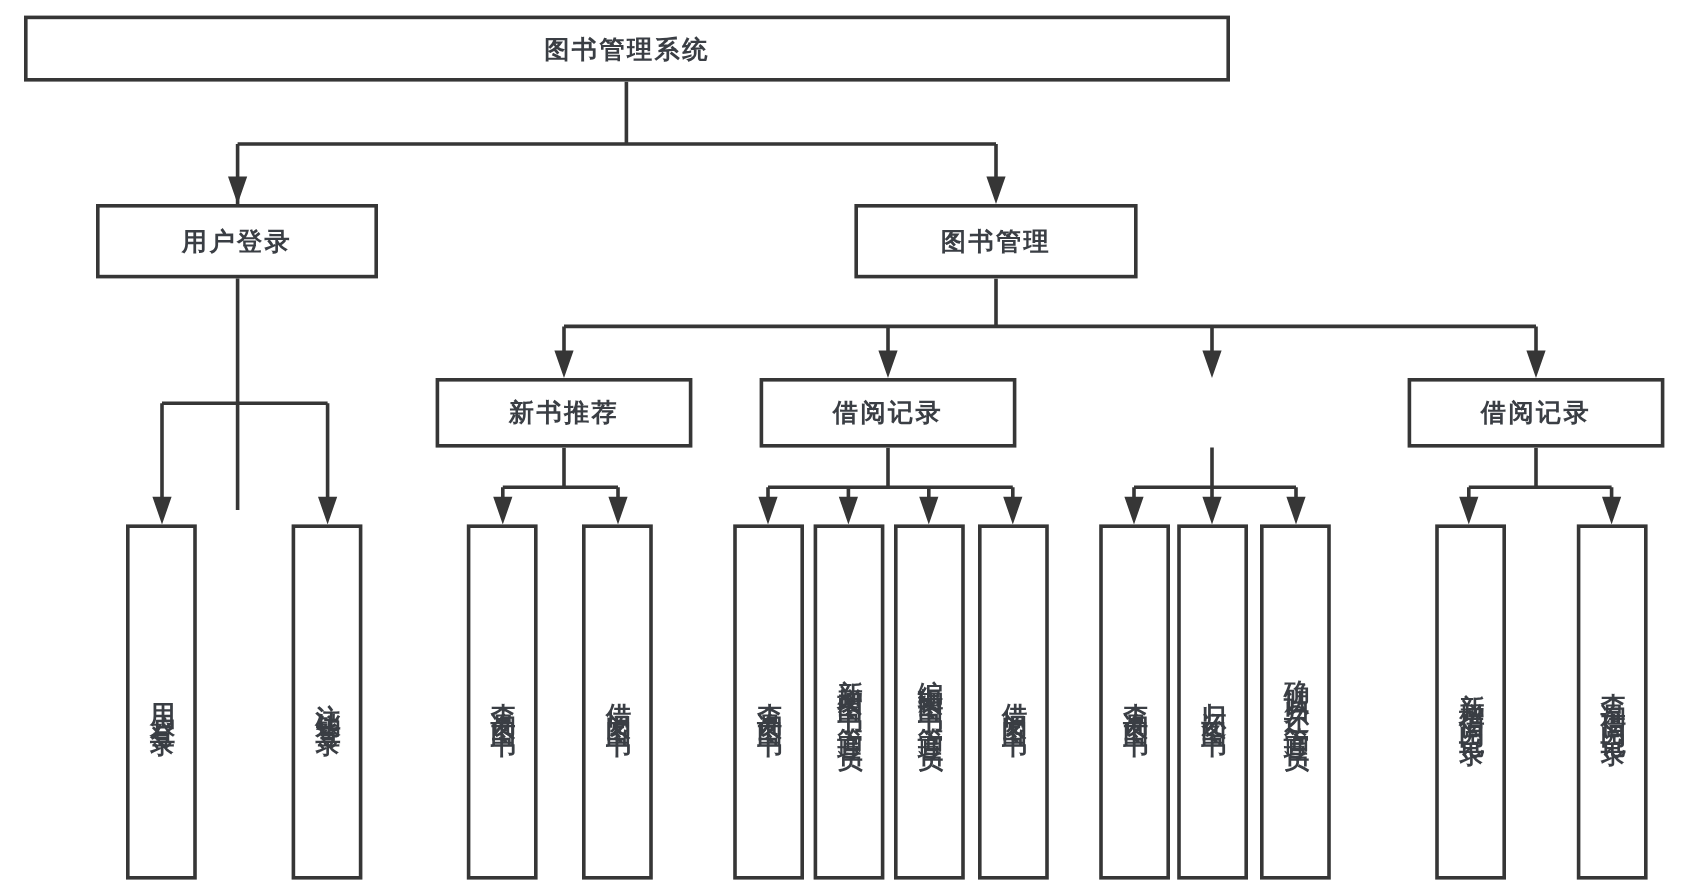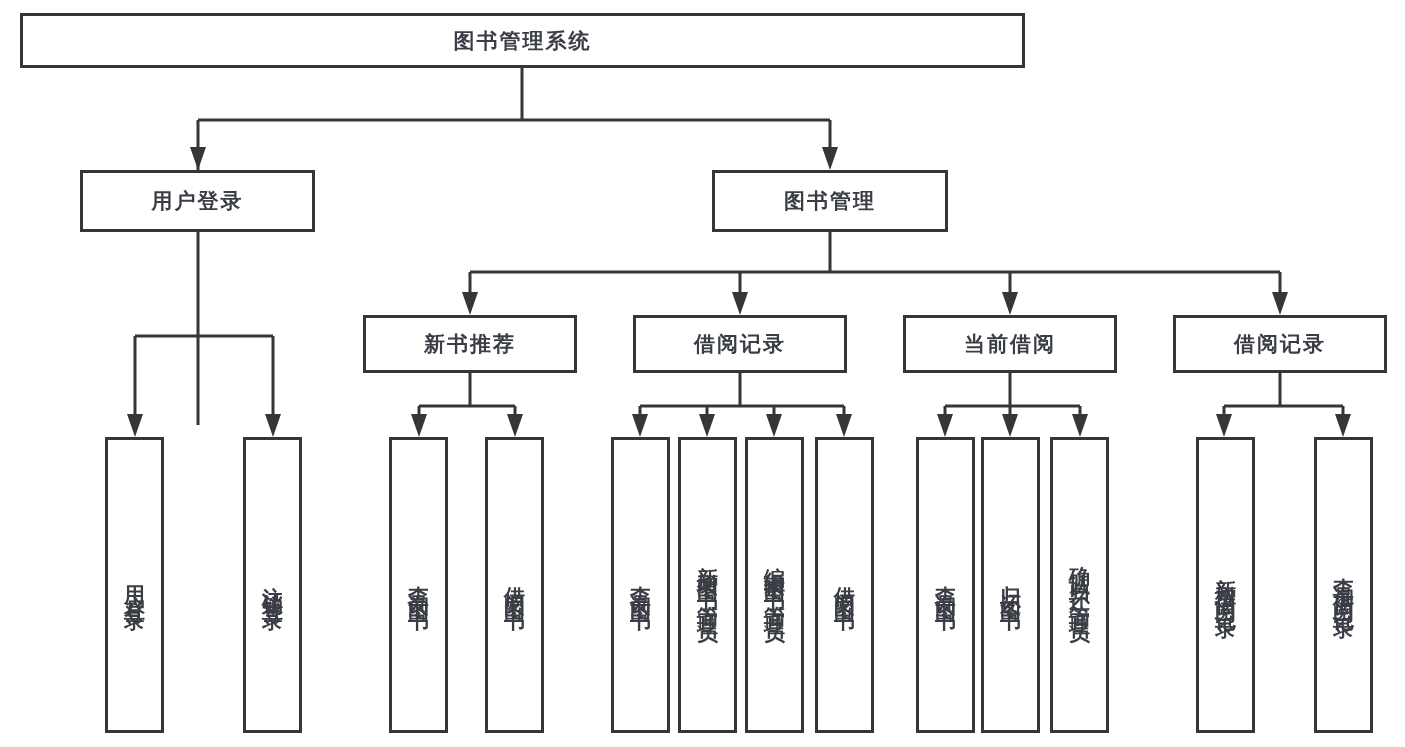--- a/index.html
+++ b/index.html
@@ -106,23 +106,20 @@
   <div class="box l3 n-l3a">
     <span class="h-label">新书推荐</span>
   </div>
 
   <div class="box n-l2b">
     <span class="h-label">图书管理</span>
   </div>
   <div class="box l3 n-l3b">
     <span class="h-label">借阅记录</span>
   </div>
-  <div class="box l3 n-l3c">
-    <span class="h-label">当前借阅</span>
-  </div>
   <div class="box l3 n-l3d">
     <span class="h-label">借阅记录</span>
   </div>
 
   <div class="box leaf lf-01">
     <span class="v-label">用户登录</span>
   </div>
   <div class="box leaf lf-02">
     <span class="v-label">注销登录</span>
   </div>

